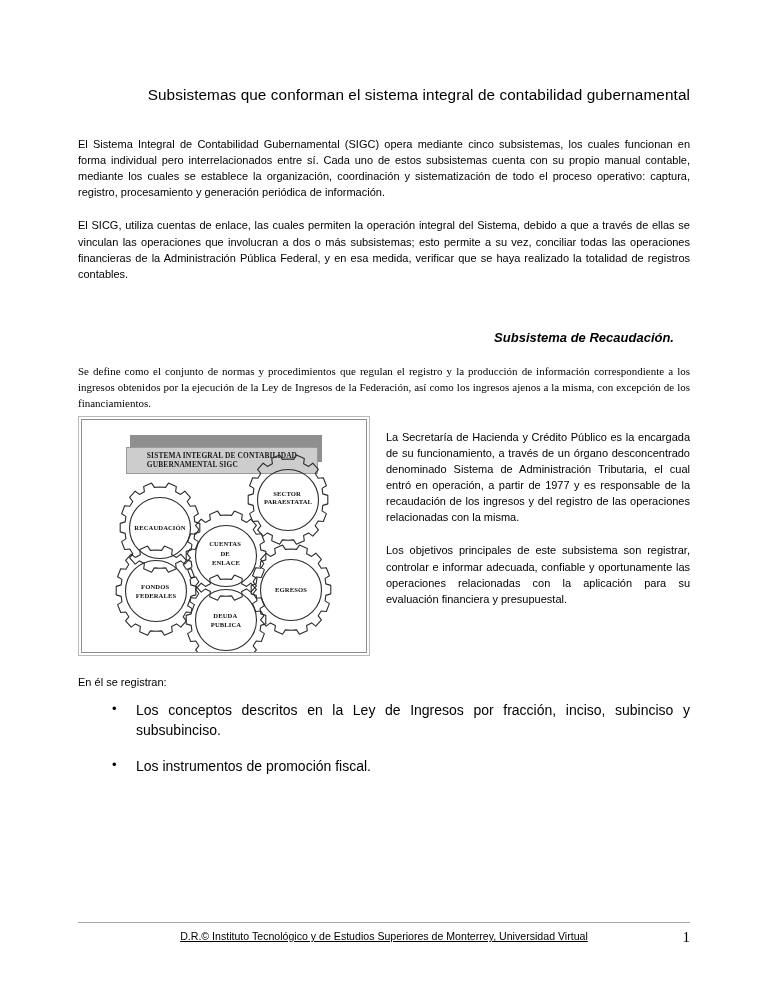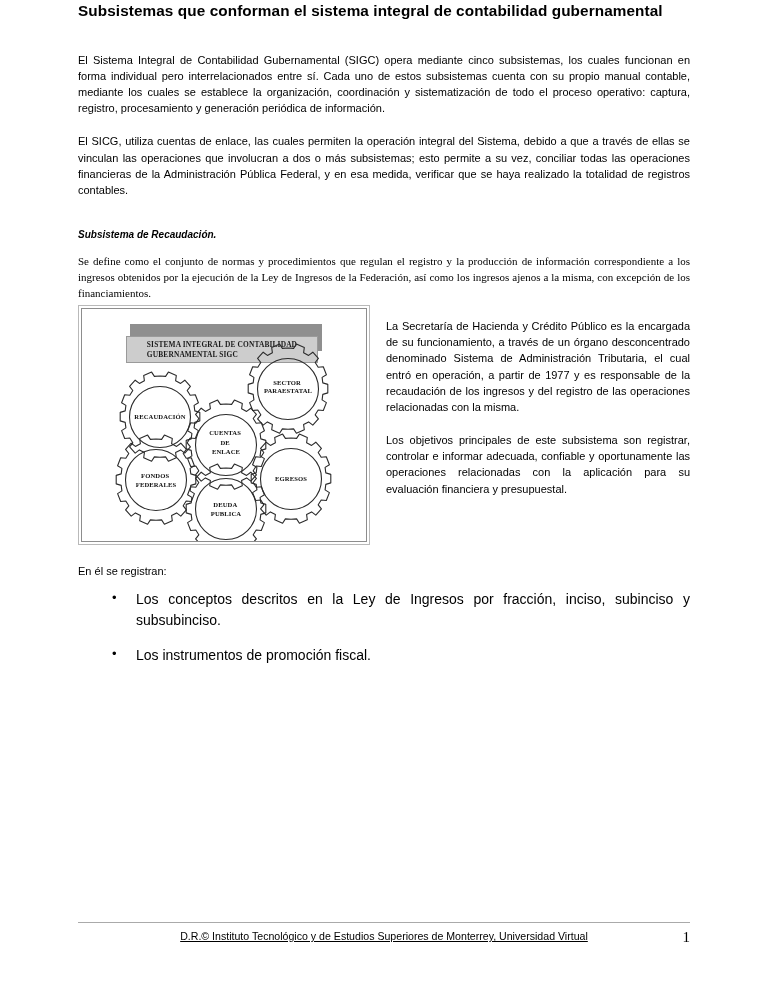--- a/index.html
+++ b/index.html
@@ -18,43 +18,44 @@
   .page {
     position: absolute;
     left: 0; top: 0;
     width: 768px;
     height: 994px;
     box-sizing: border-box;
     padding: 0 78px;
   }
   h1.doc-title {
     margin: 0;
+    padding-top: 84px;
     font-size: 15.3px;
-    font-weight: bold;
+    font-weight: normal;
     line-height: 1.42;
-    text-align: left;
+    text-align: right;
     letter-spacing: 0.1px;
   }
   p.body-par {
     margin: 0;
     font-size: 11px;
     line-height: 1.47;
     text-align: justify;
     text-justify: inter-word;
   }
   .gap-lg { height: 30px; }
   .gap-md { height: 17px; }
   .gap-sm { height: 10px; }
   h2.sub-head {
-    margin: 0;
-    font-size: 10px;
+    margin: 16px;
+    font-size: 13px;
     font-weight: bold;
     font-style: italic;
     line-height: 1.47;
-    text-align: left;
+    text-align: right;
   }
   
   .figure-float {
     float: left;
     width: 292px;
     height: 240px;
     margin: 4px 16px 2px 0;
     box-sizing: border-box;
   }
   .frame-outer {

